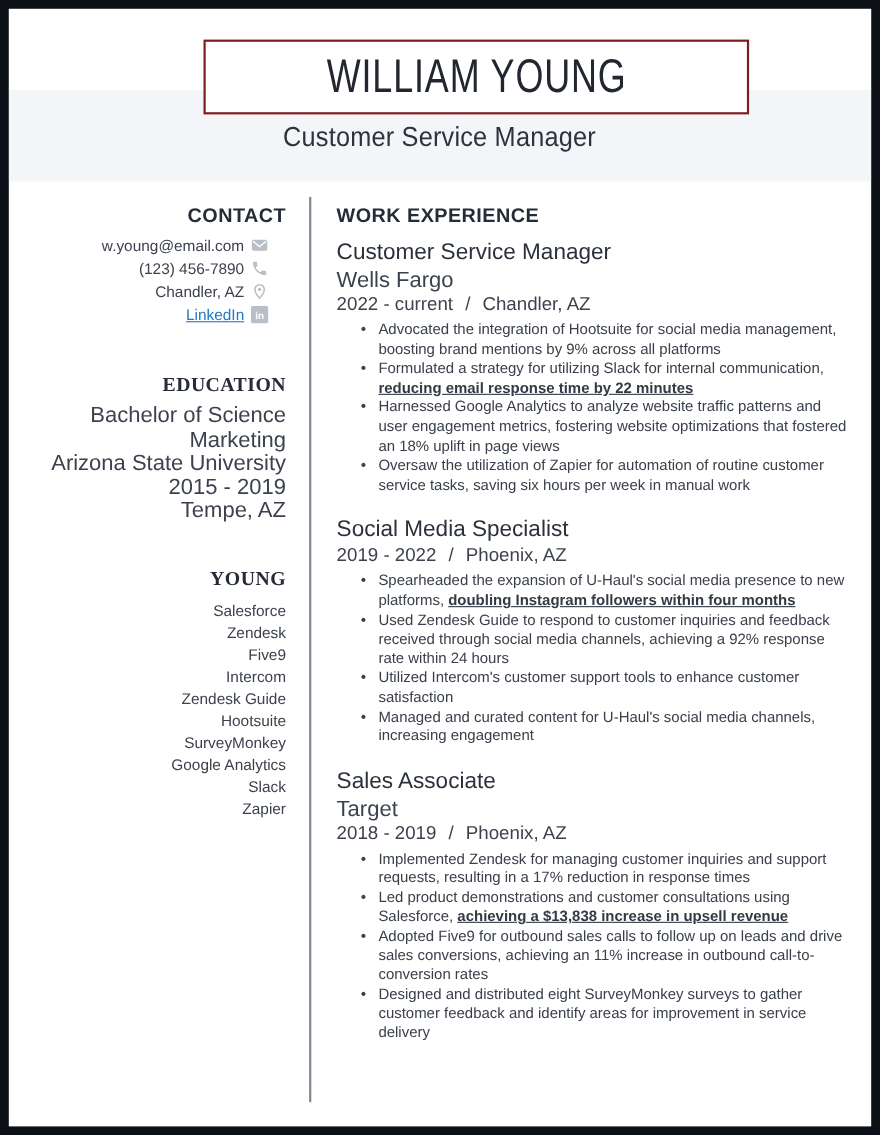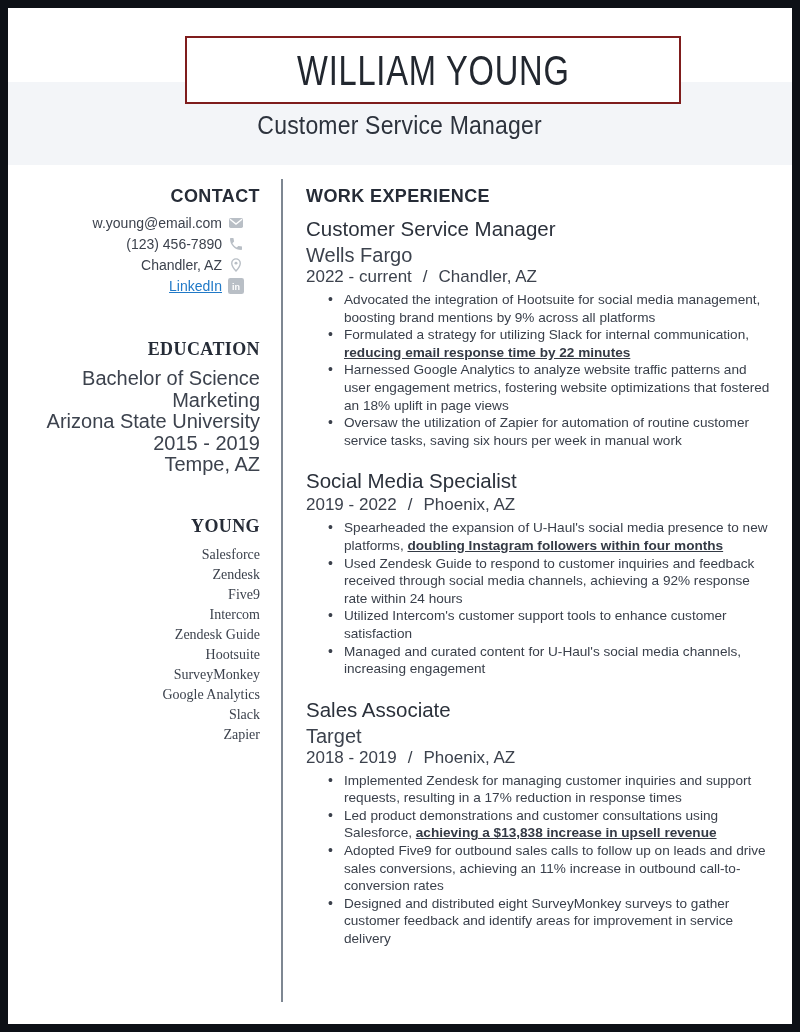--- a/index.html
+++ b/index.html
@@ -58,21 +58,21 @@
     height:21px; font-size:14px; color:#3c424d;
   }
   .contact-row .icon { width:32px; height:16px; flex:none; display:inline-flex; }
   .contact-row .icon svg { width:16px; height:16px; }
   a.contact-link { color:#2079c7; text-decoration:underline; cursor:pointer; }
 
   
   .edu-line { font-size:20px; color:#3c424d; line-height:21.5px; }
   .skill-item { font-size:14px; color:#3c424d; line-height:20px; }
   .edu-list { margin-top:7px; }
-  .skill-list { margin-top:5px;font-family:Liberation Serif, serif; }
+  .skill-list { margin-top:5px; }
 
   
   main h2.section-heading { margin-bottom:7px; }
   .job { margin-top:10px; }
   .job + .job { margin-top:19px; }
   .job-title { font-size:20.5px; font-weight:400; color:#2b313b; line-height:25px; }
   .job-company { font-size:20px; color:#3c424d; line-height:20px; margin-top:4px; }
   .job-meta { font-size:17px; color:#3c424d; line-height:20px; margin-top:2px; }
   .job-meta .slash { margin:0 11px; }
   .job-bullets { list-style:none; margin-top:4px; padding-left:38px; }

